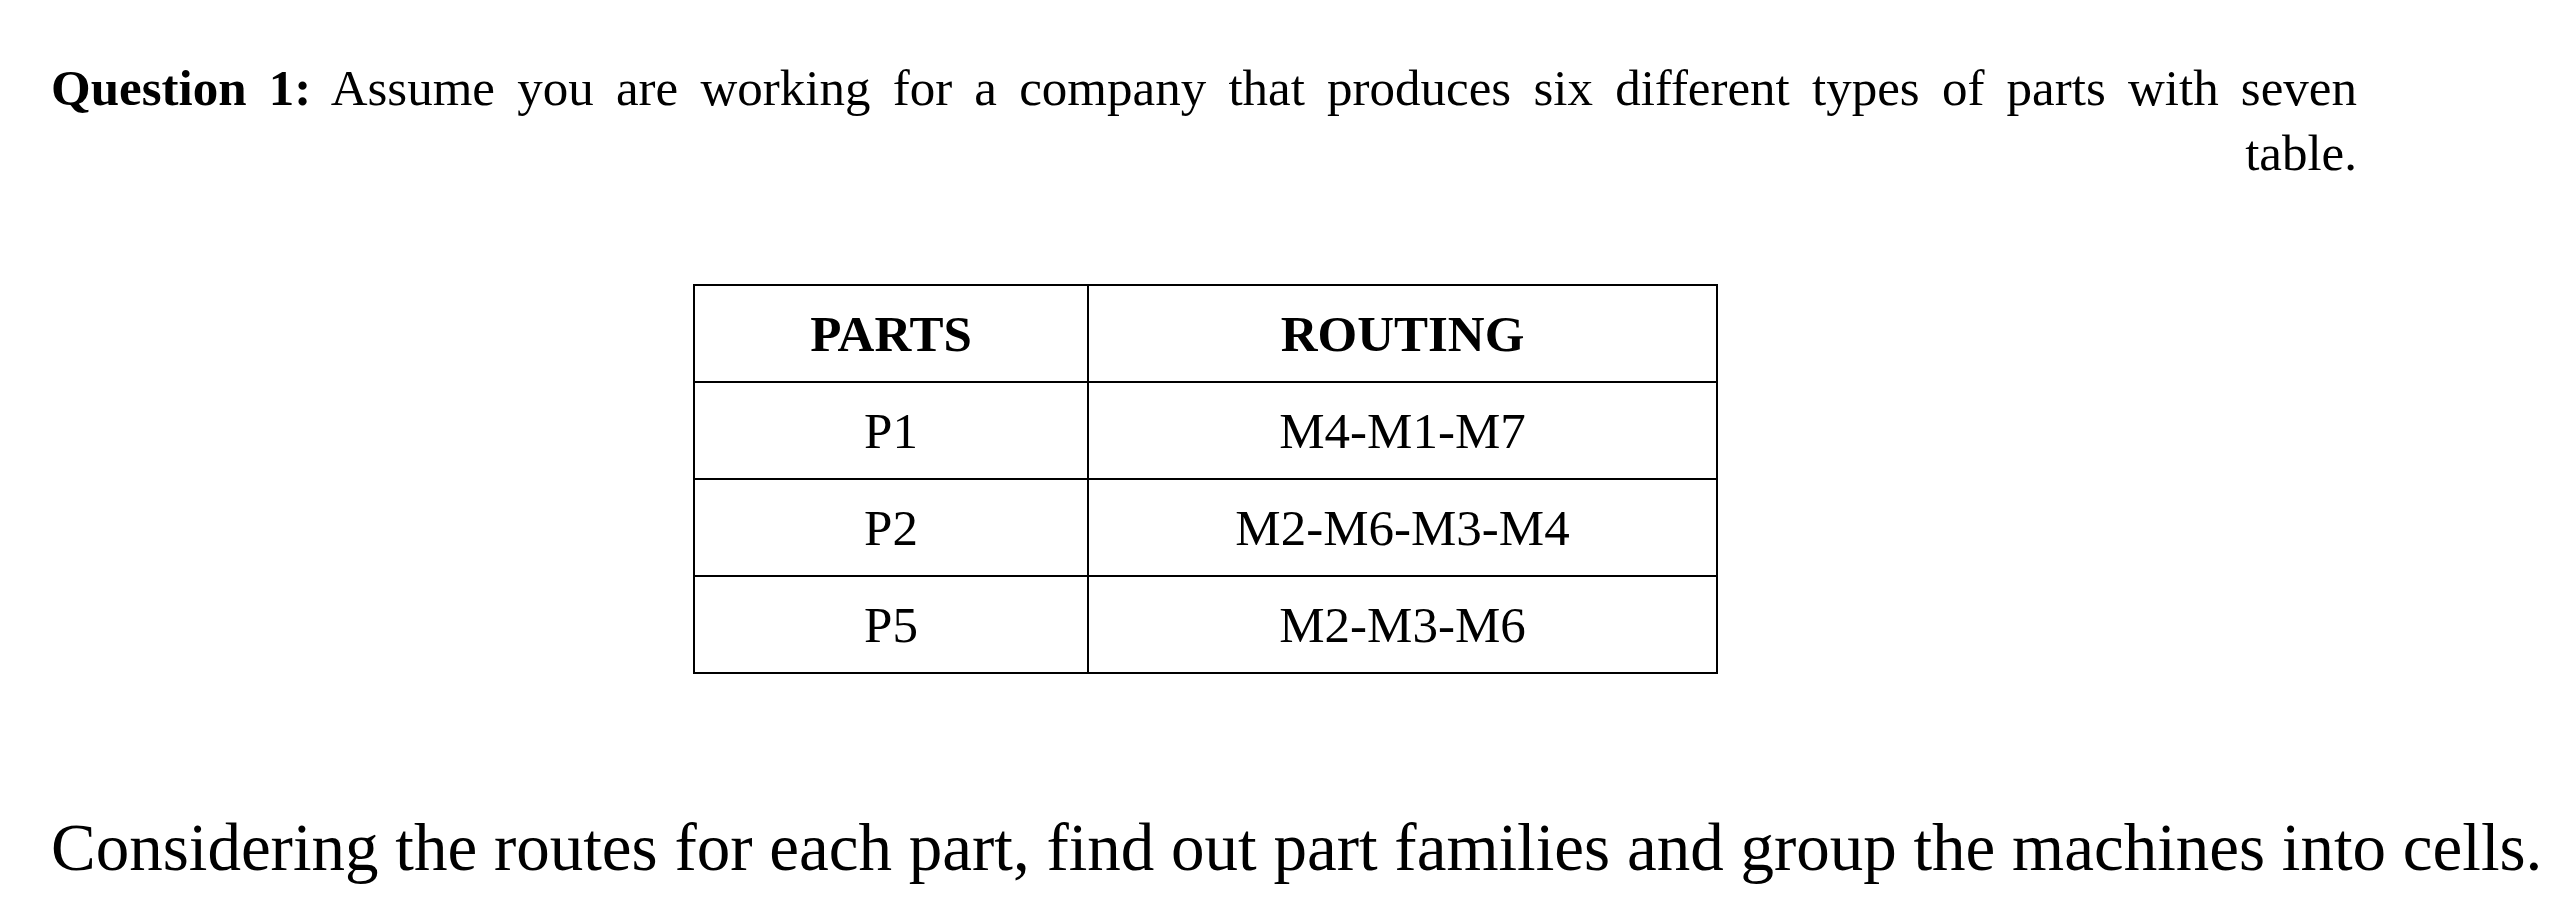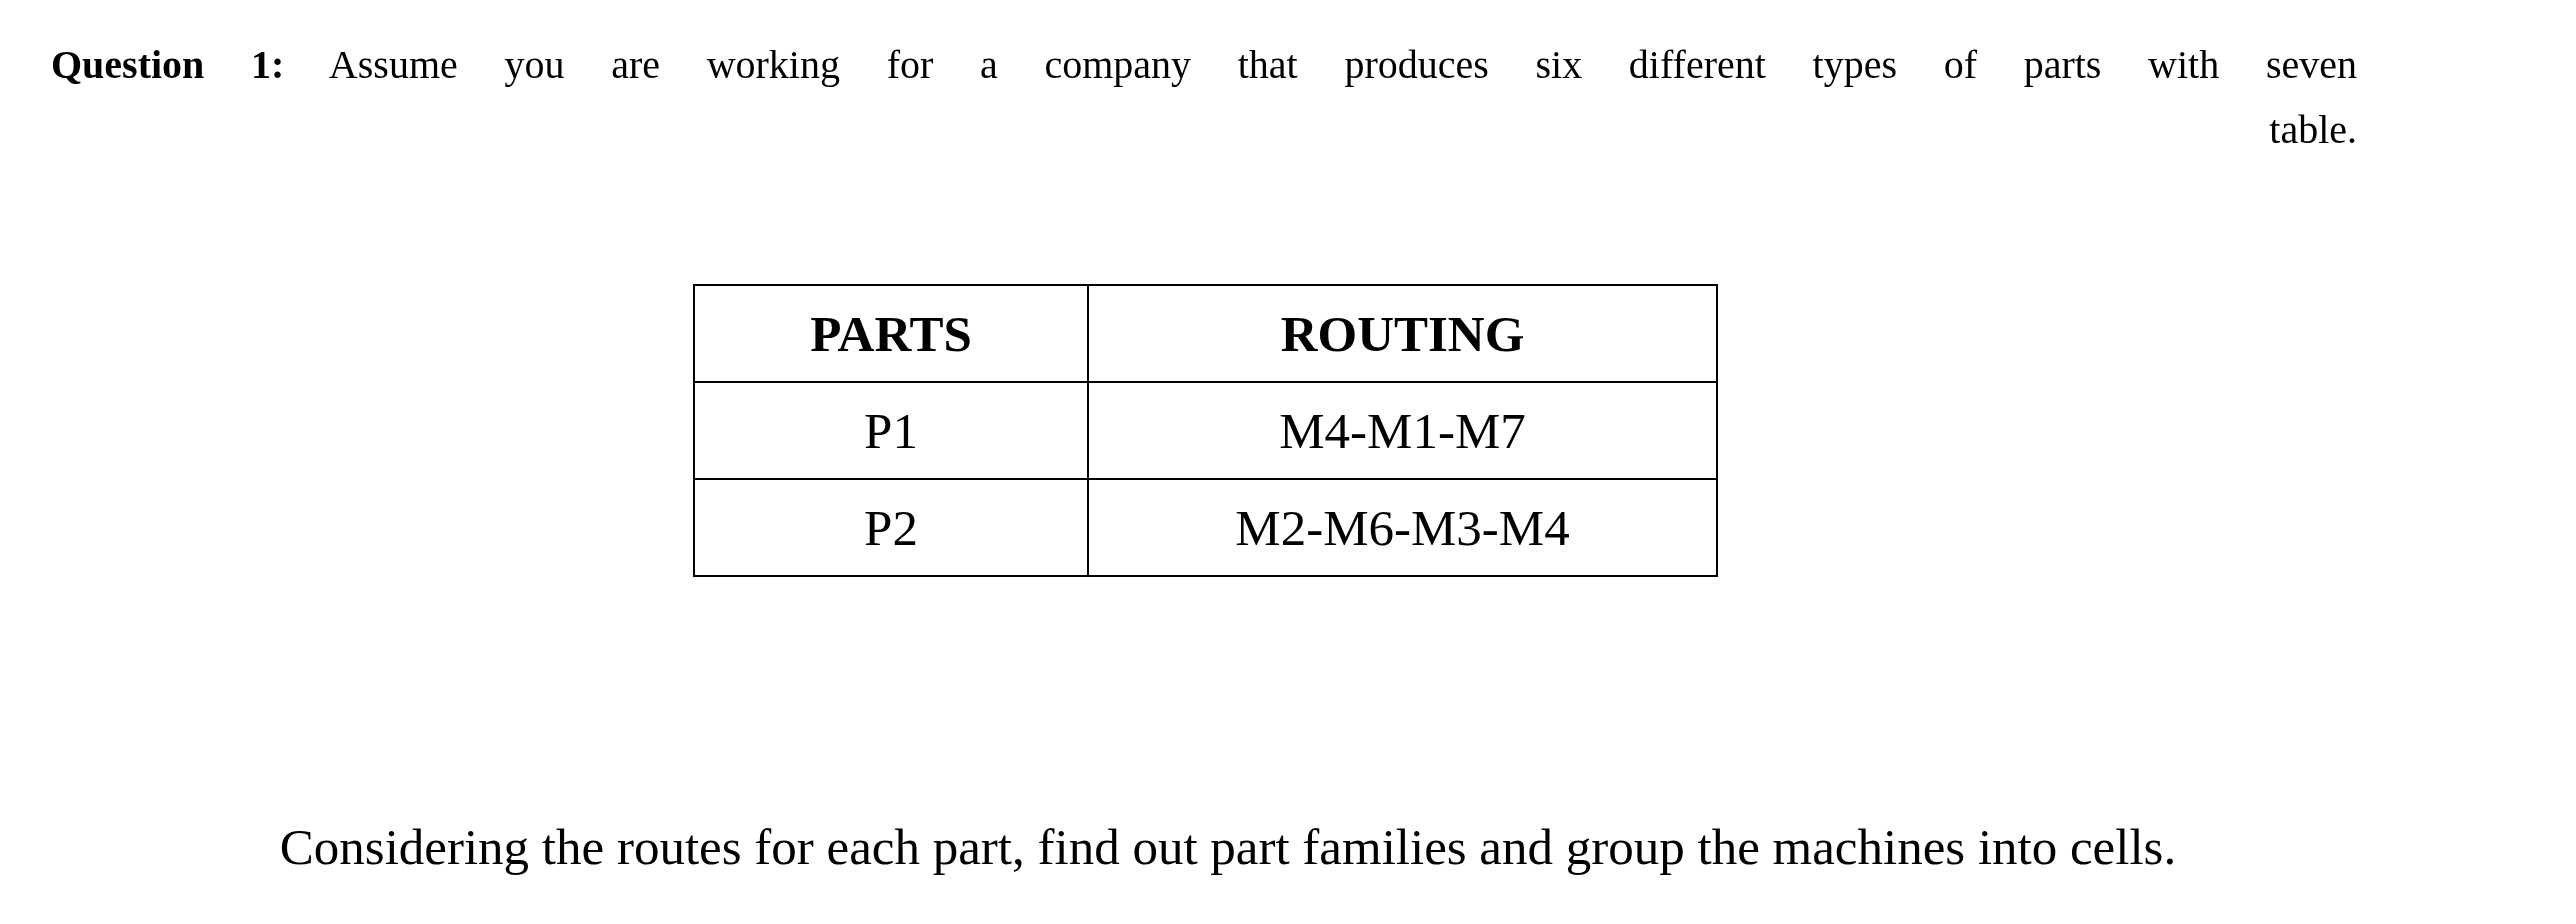--- a/index.html
+++ b/index.html
@@ -11,23 +11,23 @@
     height: 924px;
     position: relative;
     background: #ffffff;
     overflow: hidden;
     font-family: "Liberation Serif", serif;
     color: #000000;
   }
   .question-para {
     position: absolute;
     left: 51px;
-    top: 32px;
+    top: 56px;
     width: 2306px;
-    font-size: 40px;
+    font-size: 51px;
     line-height: 65px;
   }
   .q-line {
     height: 65px;
     white-space: normal;
   }
   .q-line.justified {
     text-align: justify;
     text-align-last: justify;
   }
@@ -58,25 +58,24 @@
     font-weight: normal;
   }
   table.routing-table thead th {
     font-weight: bold;
   }
   .closing-para {
     position: absolute;
     left: 51px;
     top: 815px;
     width: 2306px;
-    font-size: 51px;
+    font-size: 67px;
     line-height: 65px;
     text-align: center;
     white-space: nowrap;
-    margin-left: 24px;
   }
 </style>
 </head>
 <body>
 
 <div class="question-para">
   <div class="q-line justified"><span class="bold">Question 1:</span> <span>Assume you are working for a company that produces six different types of parts with seven</span></div>
   <div class="q-line plain">table.</div>
 </div>
 
@@ -93,17 +92,21 @@
   </thead>
   <tbody>
     <tr>
       <td>P1</td>
       <td>M4-M1-M7</td>
     </tr>
     <tr>
       <td>P2</td>
       <td>M2-M6-M3-M4</td>
     </tr>
+    <tr>
+      <td>P5</td>
+      <td>M2-M3-M6</td>
+    </tr>
   </tbody>
 </table>
 
 <div class="closing-para">Considering the routes for each part, find out part families and group the machines into cells.</div>
 
 
 </body></html>

